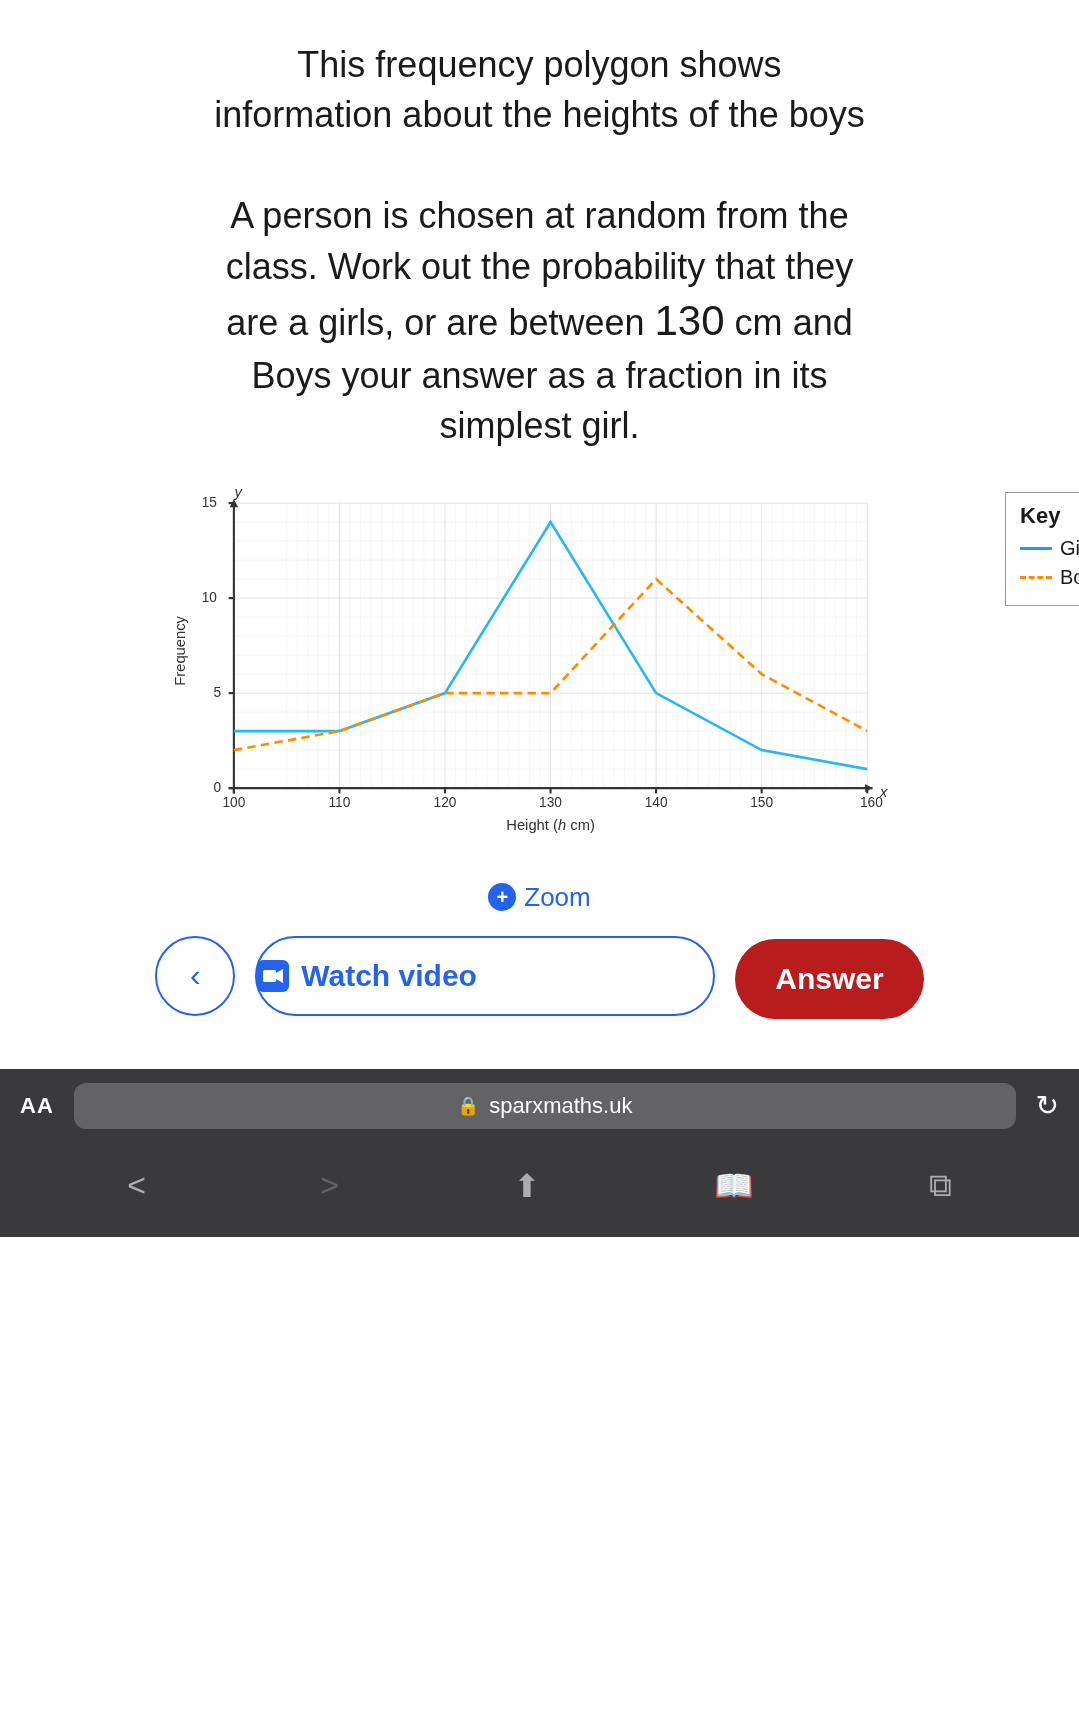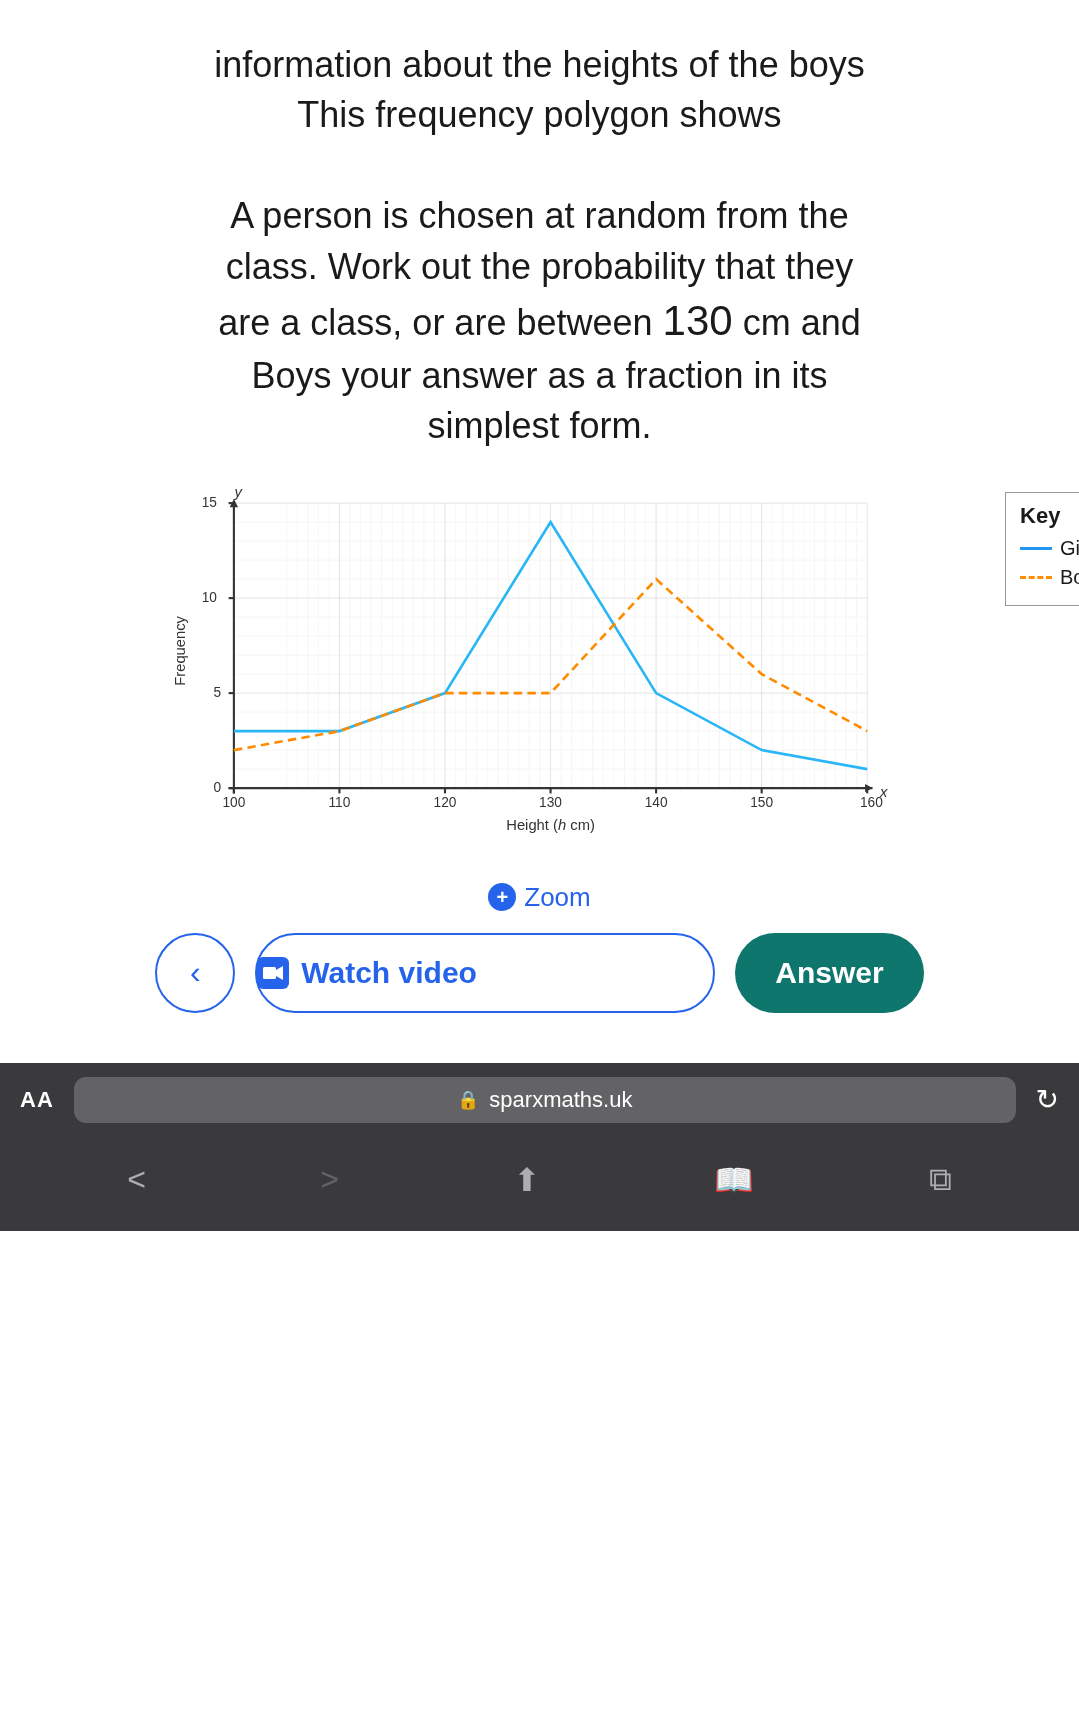--- a/index.html
+++ b/index.html
@@ -162,25 +162,26 @@
       display: flex;
       align-items: center;
       justify-content: center;
     }
 
     .answer-btn {
       height: 80px;
       padding: 0 40px;
       border-radius: 50px;
       border: none;
-      background: #0f766e;
+      background: #b91c1c;
       color: white;
       font-size: 30px;
       font-weight: 700;
       cursor: pointer;
+      margin-top: 6px;
     }
 
     .browser-bar {
       background: #3a3a3c;
       padding: 14px 20px;
       display: flex;
       align-items: center;
       gap: 20px;
       margin-top: 10px;
     }
@@ -247,33 +248,33 @@
       font-size: 14px;
       fill: #333;
     }
   </style>
 </head>
 <body>
 
 <div class="main-content">
 
   <div class="question-text">
+    <div>This frequency polygon shows</div>
     <div>information about the heights of the boys</div>
-    <div>This frequency polygon shows</div>
     <br>
     <div>A person is chosen at random from the</div>
     <div>class. Work out the probability that they</div>
     <div>
-      <span>are a class, or are between</span>
+      <span>are a girls, or are between</span>
       <span class="large-num">130</span>
       <span>cm</span>
       <span>and</span>
     </div>
     <div>Boys your answer as a fraction in its</div>
-    <div>simplest form.</div>
+    <div>simplest girl.</div>
   </div>
 
   <div class="chart-container">
     <div class="chart-area">
       <svg class="chart-svg" viewBox="0 0 700 360" xmlns="http://www.w3.org/2000/svg">
 
         <line x1="60" y1="20" x2="60" y2="290" stroke="#ccc" stroke-width="0.5"></line>
         <line x1="160" y1="20" x2="160" y2="290" stroke="#ccc" stroke-width="0.5"></line>
         <line x1="260" y1="20" x2="260" y2="290" stroke="#ccc" stroke-width="0.5"></line>
         <line x1="360" y1="20" x2="360" y2="290" stroke="#ccc" stroke-width="0.5"></line>

